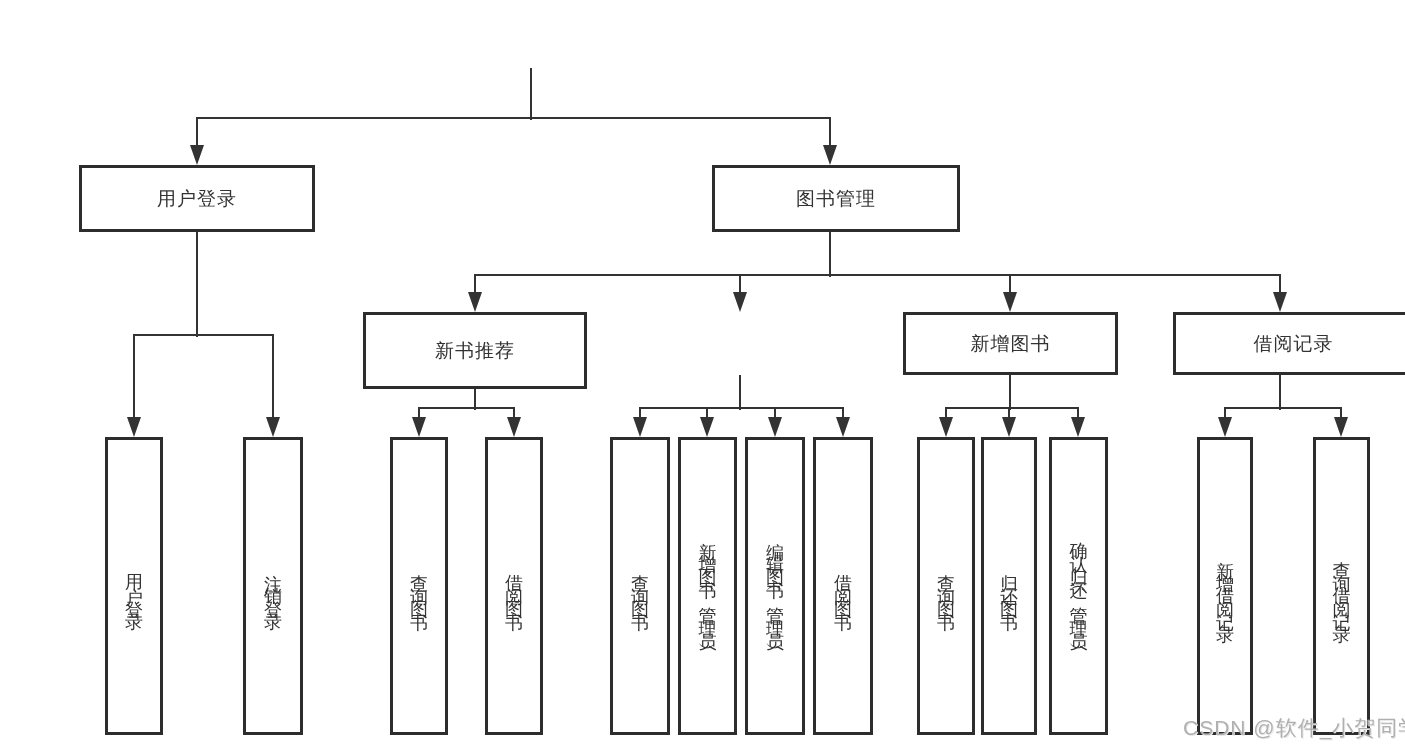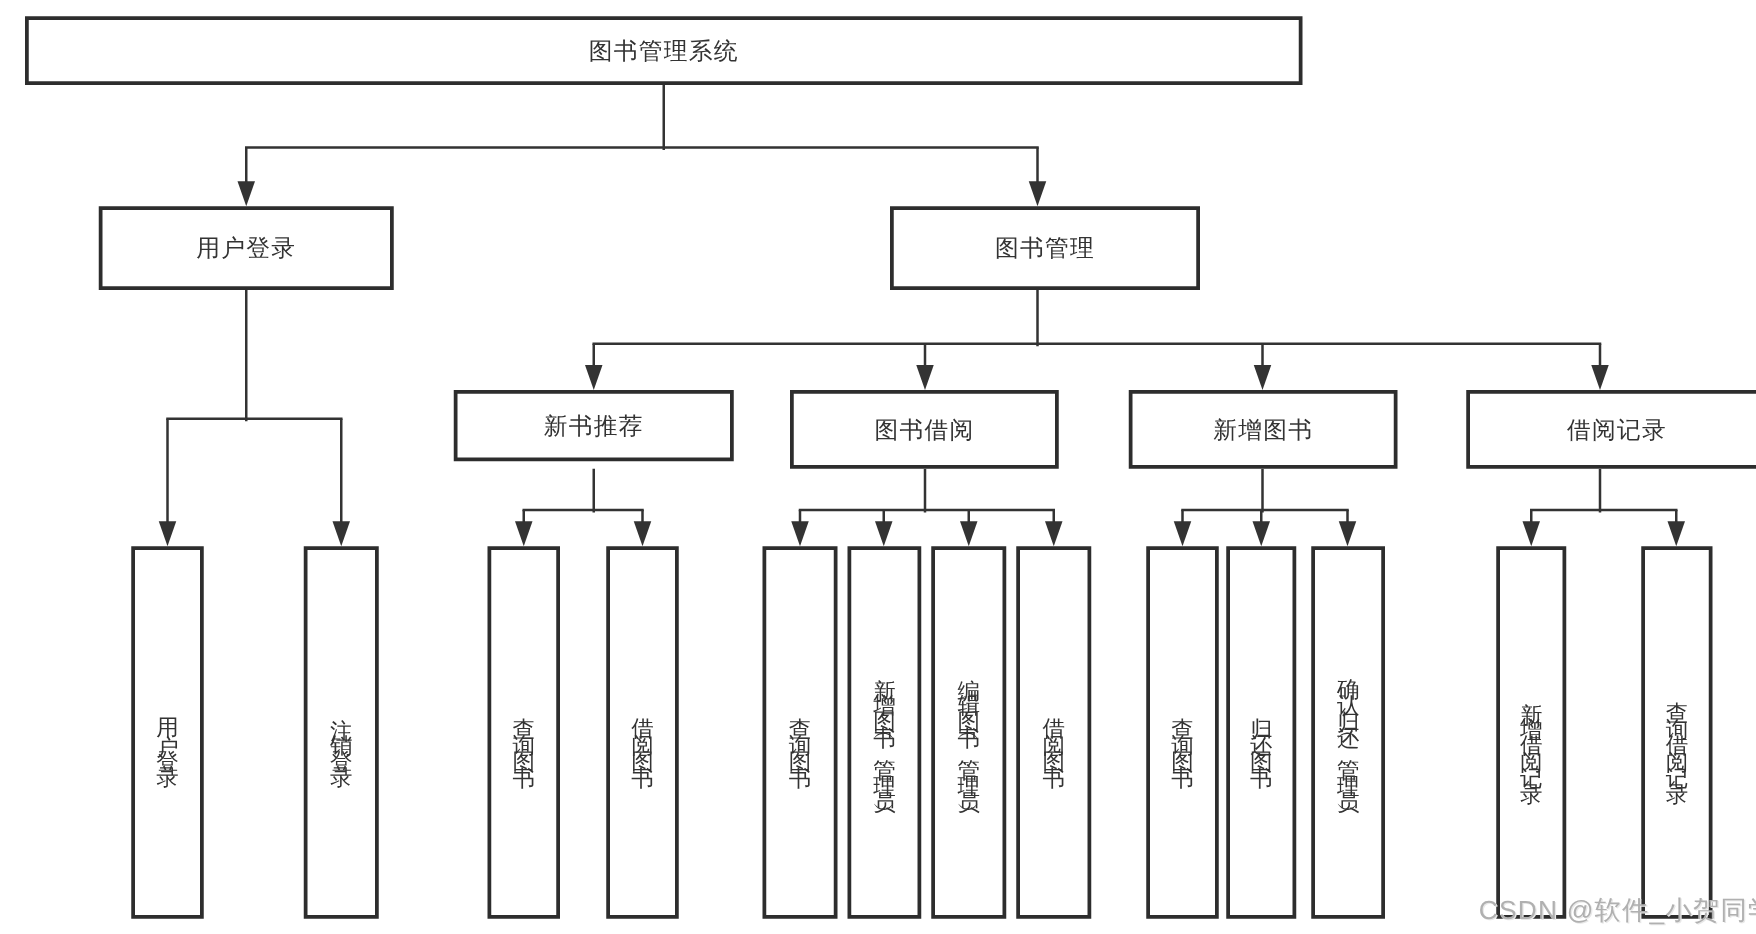--- a/index.html
+++ b/index.html
@@ -115,34 +115,28 @@
     <div class="vline" style="left: 945px; top: 408px; width: 2px; height: 13px;"></div>
     <div class="arrowhead" style="left: 939px; top: 417px;"></div>
     <div class="vline" style="left: 1008px; top: 408px; width: 2px; height: 13px;"></div>
     <div class="arrowhead" style="left: 1002px; top: 417px;"></div>
     <div class="vline" style="left: 1077px; top: 408px; width: 2px; height: 13px;"></div>
     <div class="arrowhead" style="left: 1071px; top: 417px;"></div>
     <div class="vline" style="left: 1224px; top: 408px; width: 2px; height: 13px;"></div>
     <div class="arrowhead" style="left: 1218px; top: 417px;"></div>
     <div class="vline" style="left: 1340px; top: 408px; width: 2px; height: 13px;"></div>
     <div class="arrowhead" style="left: 1334px; top: 417px;"></div>
-    <div class="node" style="left: 20px; top: 13px; width: 1022px; height: 55px;">
-      <span class="lbl">图书管理系统</span>
-    </div>
     <div class="node" style="left: 79px; top: 165px; width: 236px; height: 67px;">
       <span class="lbl">用户登录</span>
     </div>
     <div class="node" style="left: 712px; top: 165px; width: 248px; height: 67px;">
       <span class="lbl">图书管理</span>
     </div>
-    <div class="node" style="left: 363px; top: 312px; width: 224px; height: 57px;">
+    <div class="node" style="left: 363px; top: 312px; width: 224px; height: 77px;">
       <span class="lbl">新书推荐</span>
-    </div>
-    <div class="node" style="left: 632px; top: 312px; width: 215px; height: 63px;">
-      <span class="lbl">图书借阅</span>
     </div>
     <div class="node" style="left: 903px; top: 312px; width: 215px; height: 63px;">
       <span class="lbl">新增图书</span>
     </div>
     <div class="node" style="left: 1173px; top: 312px; width: 241px; height: 63px;">
       <span class="lbl">借阅记录</span>
     </div>
     <div class="node vert" style="left: 105px; top: 437px; width: 58px; height: 298px;">
       <span class="lbl">用户登录</span>
     </div>

